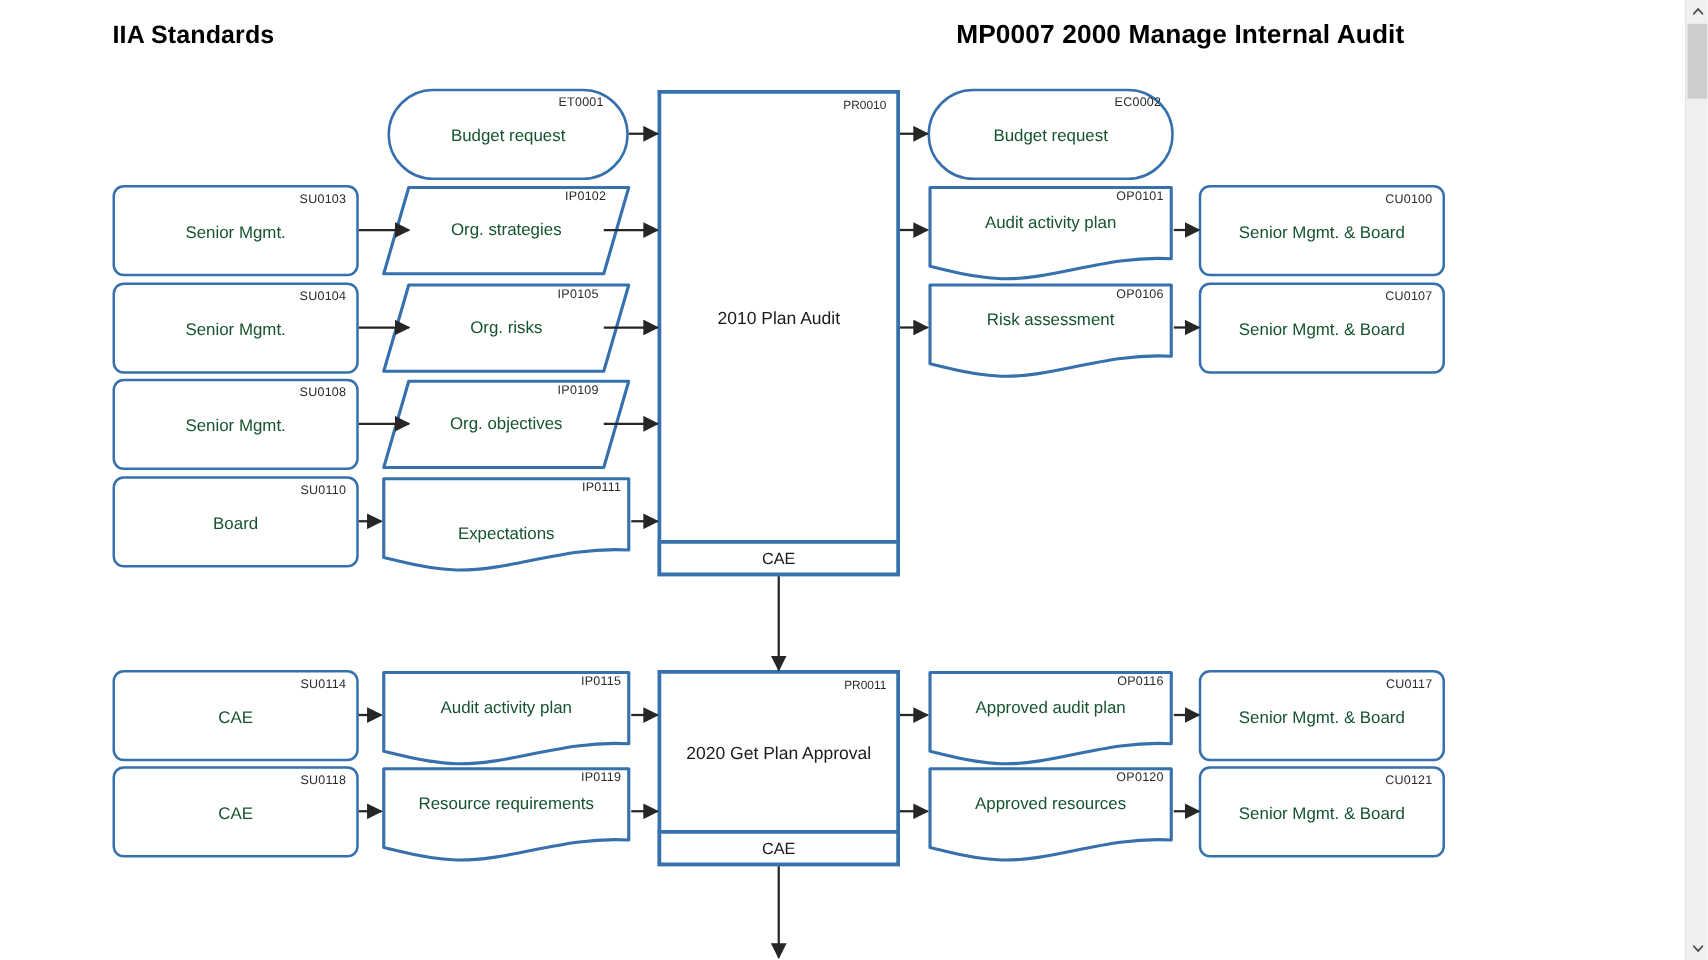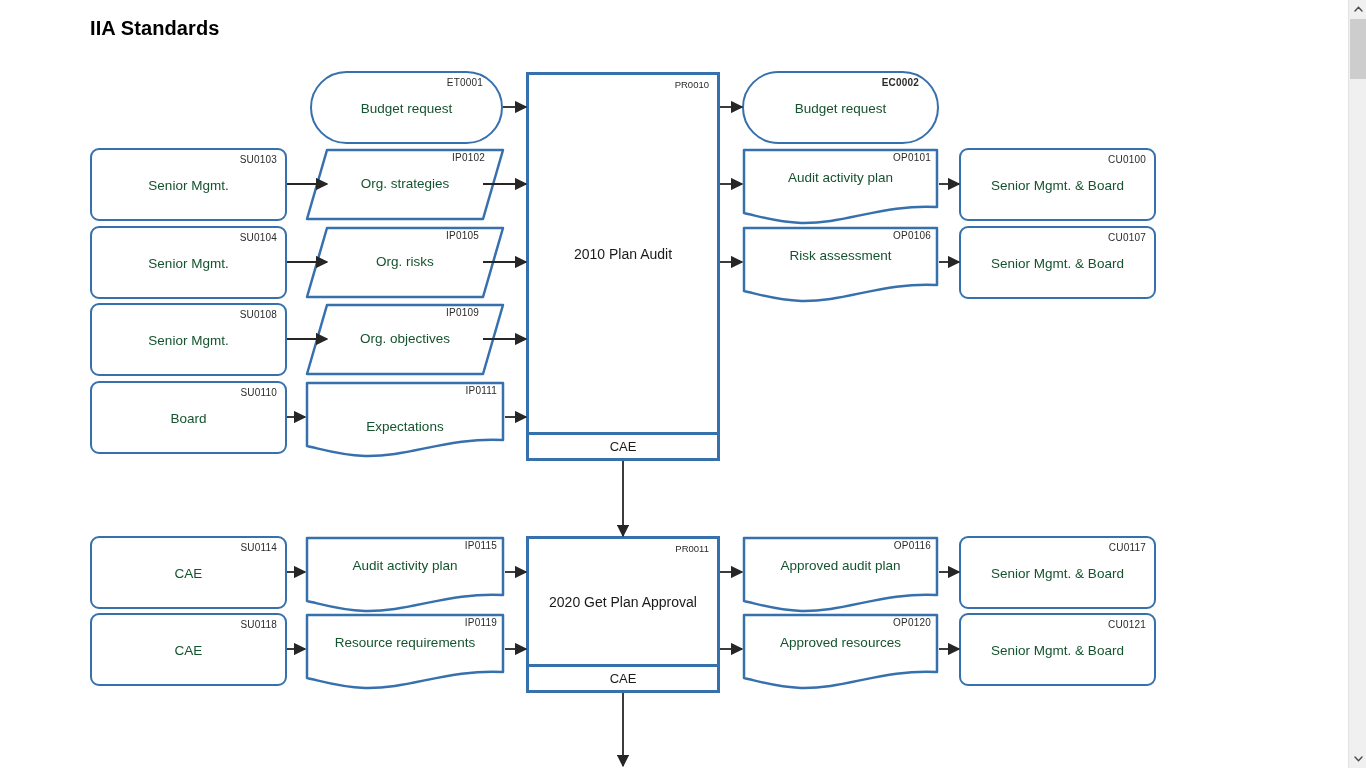--- a/index.html
+++ b/index.html
@@ -144,20 +144,21 @@
   }
 </style>
 </head>
 <body>
 
 <div id="page">
 
   <div id="canvas">
 
     <div class="title" id="title-left">IIA Standards</div>
+    <div class="title" id="title-right">MP0007  2000 Manage Internal Audit</div>
 
     <div id="node-layer">
         <div class="node shape-stadium" style="left: 310px; top: 71px; width: 193px; height: 73px;">
           <div class="node-label" style="top: 27.5px;">Budget request</div>
           <div class="node-id" style="right: 18px;">ET0001</div>
         </div>
         <div class="node shape-round" style="left: 90px; top: 148px; width: 197px; height: 73px;">
           <div class="node-label" style="top: 27.5px;">Senior Mgmt.</div>
           <div class="node-id">SU0103</div>
         </div>
@@ -196,21 +197,21 @@
         </div>
         <div class="node shape-svg" style="left: 305px; top: 381px; width: 200px; height: 73px;">
           <svg width="200" height="73" viewBox="0 0 200 73">
             <path d="M 2 2 L 198 2 L 198 59 C 144 56, 104 76, 60 75 C 34 74, 16 68, 2 65 Z" fill="#ffffff" stroke="#3670AD" stroke-width="2.5" stroke-linejoin="round"></path>
           </svg>
           <div class="node-label" style="top: 38px;">Expectations</div>
           <div class="node-id">IP0111</div>
         </div>
         <div class="node shape-stadium" style="left: 742px; top: 71px; width: 197px; height: 73px;">
           <div class="node-label" style="top: 27.5px;">Budget request</div>
-          <div class="node-id" style="right: 18px; font-weight: bold;">EC0002</div>
+          <div class="node-id" style="right: 8px;">EC0002</div>
         </div>
         <div class="node shape-svg" style="left: 742px; top: 148px; width: 197px; height: 73px;">
           <svg width="197" height="73" viewBox="0 0 197 73">
             <path d="M 2 2 L 195 2 L 195 59 C 141.84 56, 102.44 76, 59.099999999999994 75 C 33.49 74, 15.76 68, 2 65 Z" fill="#ffffff" stroke="#3670AD" stroke-width="2.5" stroke-linejoin="round"></path>
           </svg>
           <div class="node-label" style="top: 21.5px;">Audit activity plan</div>
           <div class="node-id">OP0101</div>
         </div>
         <div class="node shape-round" style="left: 959px; top: 148px; width: 197px; height: 73px;">
           <div class="node-label" style="top: 27.5px;">Senior Mgmt. &amp; Board</div>

